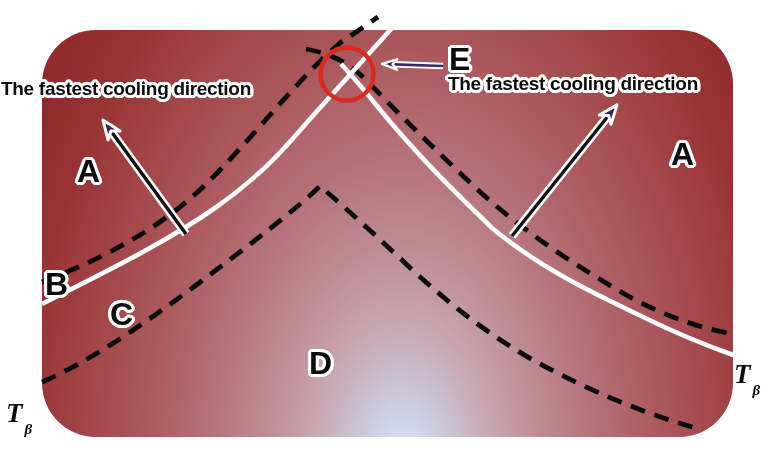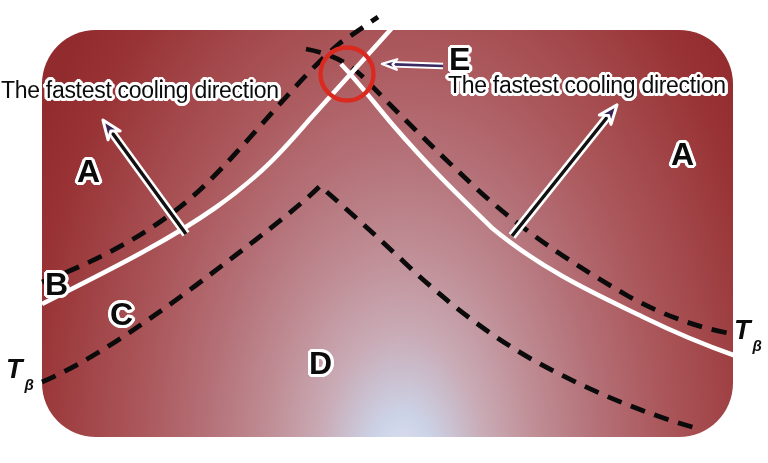--- a/index.html
+++ b/index.html
@@ -10,23 +10,23 @@
            radial-gradient(420px 680px at 360px 440px,
              #e3e7f4 0%, #ccd3e7 8%, #c9abb6 20%, #c08e96 32%,
              #b57279 46%, #ab585c 62%, #a14447 77%, #983234 90%, #922b2d 100%);}
   svg.overlay{position:absolute;left:0;top:0;}
   .lbl{position:absolute;color:#0c0c0c;white-space:nowrap;line-height:1;
        text-shadow:
          0 3px 0 #fff,0 -3px 0 #fff,3px 0 0 #fff,-3px 0 0 #fff,
          2px 2px 0 #fff,-2px 2px 0 #fff,2px -2px 0 #fff,-2px -2px 0 #fff,
          1px 3px 0 #fff,-1px 3px 0 #fff,1px -3px 0 #fff,-1px -3px 0 #fff,
          3px 1px 0 #fff,-3px 1px 0 #fff,3px -1px 0 #fff,-3px -1px 0 #fff;}
-  .sentence{font-size:23px;letter-spacing:-0.3px;}
+  .sentence{font-size:19px;letter-spacing:-0.3px;font-weight:bold;}
   .region{font-size:32px;font-weight:700;}
-  .tbeta{font-family:Liberation Sans, sans-serif;font-style:italic;font-weight:700;font-size:27px;}
+  .tbeta{font-family:Liberation Serif, serif;font-style:italic;font-weight:700;font-size:27px;margin-top:44px;}
   .tbeta .sub{font-size:15px;position:relative;top:12px;left:2px;}
 </style>
 </head>
 <body>
 
 <div class="stage">
 
   <div class="panel"></div>
 
   <svg class="overlay" width="768" height="463" viewBox="0 0 768 463">

